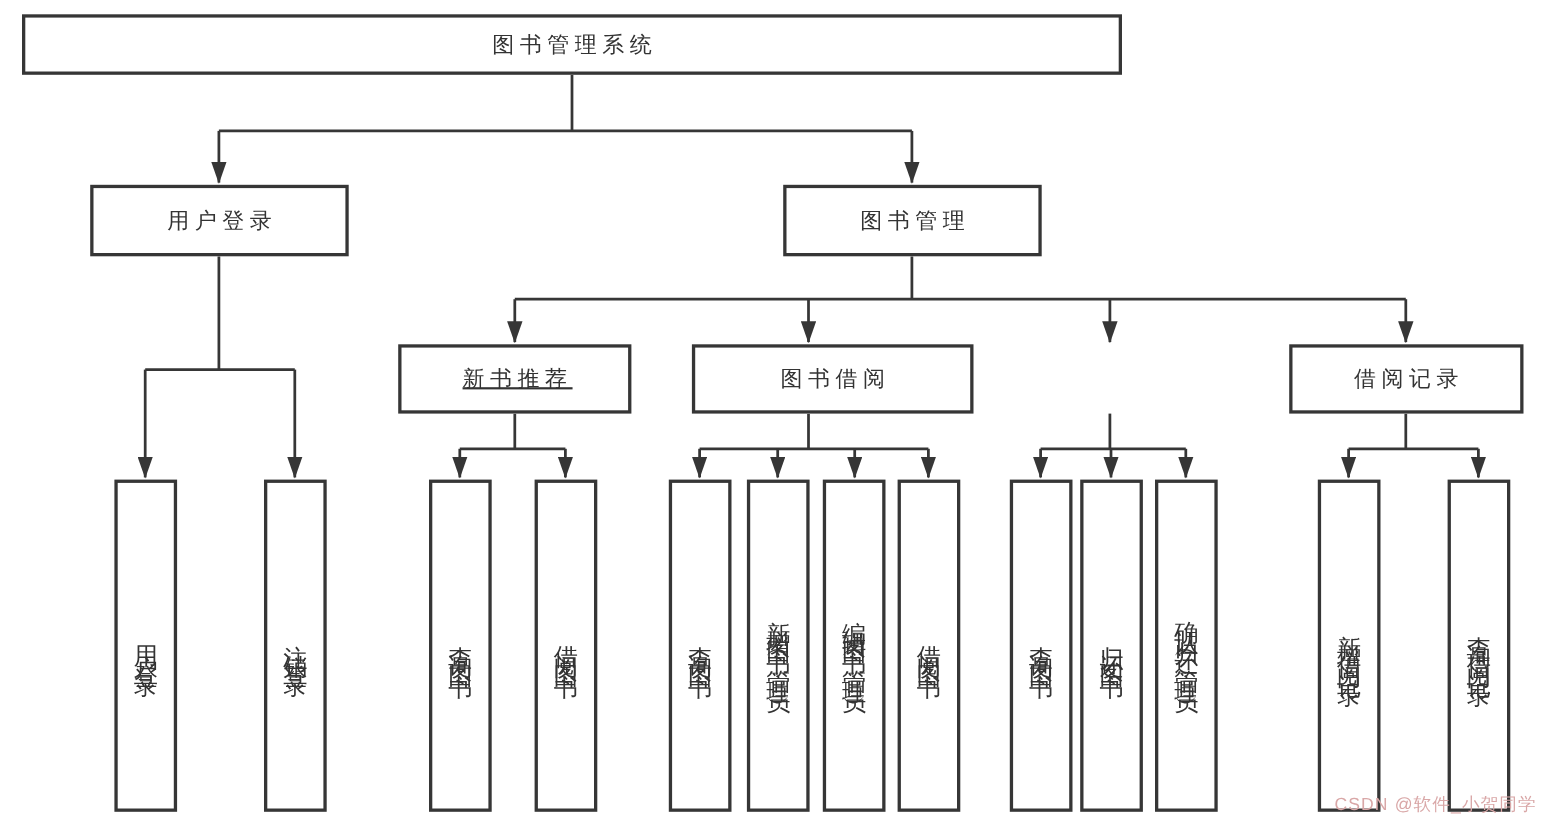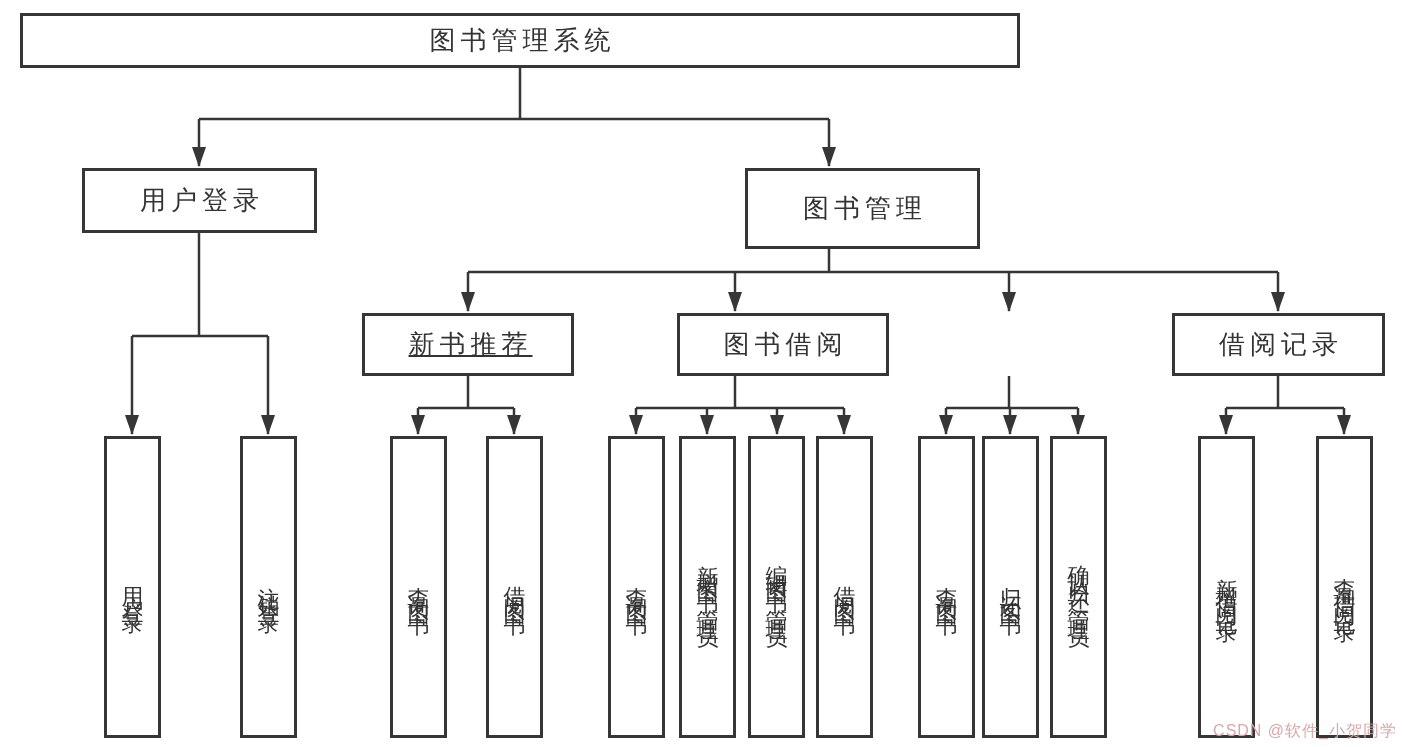--- a/index.html
+++ b/index.html
@@ -22,21 +22,21 @@
     box-sizing: border-box;
     background: #ffffff;
     border: 3px solid #363636;
     display: flex;
     align-items: center;
     justify-content: center;
     color: #333333;
     z-index: 2;
   }
   .node-h span {
-    font-size: 26px;
+    font-size: 20px;
     letter-spacing: 5px;
     text-indent: 5px;
     white-space: nowrap;
   }
   .node-v {
     writing-mode: vertical-rl;
     text-orientation: mixed;
   }
   .node-v span {
     font-size: 22px;
@@ -109,28 +109,28 @@
     </g>
   </svg>
 
   <div class="node node-h" style="left:20px; top:13px; width:1000px; height:55px;">
     <span>图书管理系统</span>
   </div>
 
   <div class="node node-h" style="left:82px; top:168px; width:235px; height:65px;">
     <span>用户登录</span>
   </div>
-  <div class="node node-h" style="left:712px; top:168px; width:235px; height:81px;margin-left:33px;">
+  <div class="node node-h" style="left:712px; top:168px; width:235px; height:65px;">
     <span>图书管理</span>
   </div>
 
   <div class="node node-h" style="left:362px; top:313px; width:212px; height:63px;text-decoration:underline;">
     <span>新书推荐</span>
   </div>
-  <div class="node node-h" style="left:629px; top:313px; width:212px; height:63px;margin-left:48px;">
+  <div class="node node-h" style="left:629px; top:313px; width:256px; height:63px;">
     <span>图书借阅</span>
   </div>
   <div class="node node-h" style="left:1172px; top:313px; width:213px; height:63px;">
     <span>借阅记录</span>
   </div>
 
   <div class="node node-v" style="left:104px; top:436px; width:57px; height:302px;">
     <span>用户登录</span>
   </div>
   <div class="node node-v" style="left:240px; top:436px; width:57px; height:302px;">

